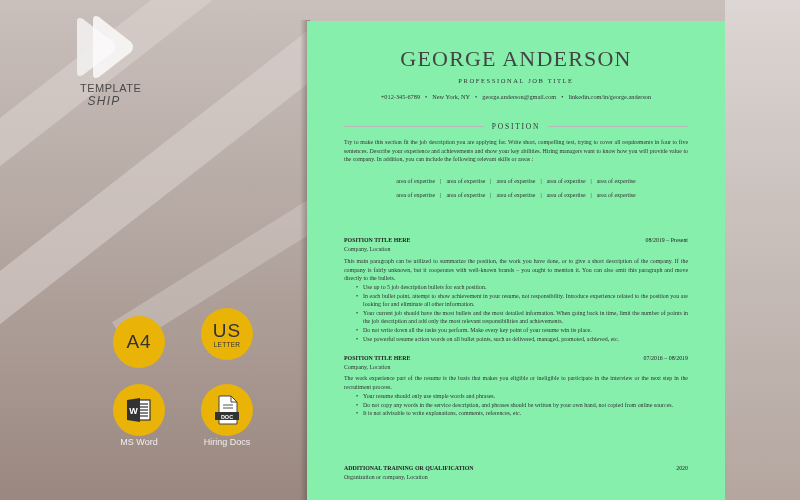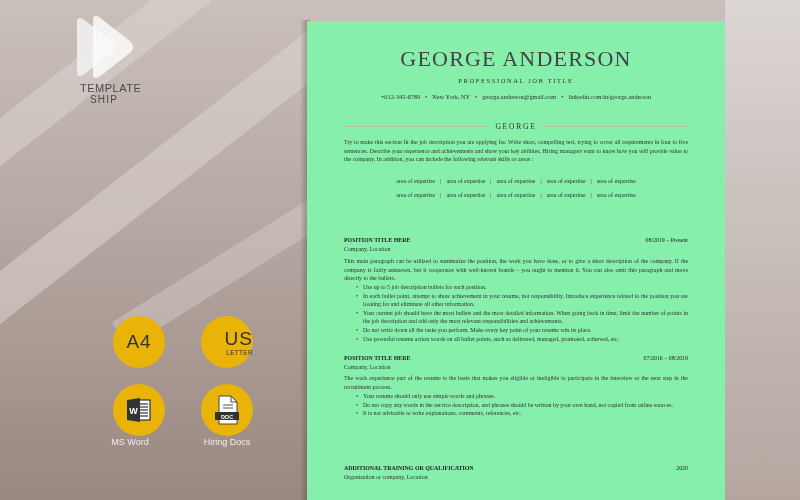--- a/index.html
+++ b/index.html
@@ -17,32 +17,32 @@
     position: absolute; background: rgba(220,212,208,0.55);
     transform-origin: left center;
   }
   .s1 { left: -60px; top: 170px; width: 420px; height: 38px; transform: rotate(-38deg); }
   .s2 { left: -30px; top: 300px; width: 460px; height: 42px; transform: rotate(-38deg); }
   .s3 { left: 120px; top: 320px; width: 300px; height: 30px; transform: rotate(-32deg); background: rgba(215,206,202,0.45);}
 
   .logo { position: absolute; left: 68px; top: 14px; width: 72px; text-align: center; }
   .logo svg { display: block; margin: 0 auto; }
   .logo .t1 { font-size: 11px; letter-spacing: 0.5px; color: #4a4a4a; margin-top: 2px; margin-left: 12px; }
-  .logo .t2 { font-size: 10px; letter-spacing: 1.2px; color: #4a4a4a; }
+  .logo .t2 { font-size: 12px; letter-spacing: 1.2px; color: #4a4a4a; font-style: italic; }
 
   .badge { position: absolute; width: 52px; height: 52px; border-radius: 50%;
     background: #eab308; display: flex; flex-direction: column; align-items: center; justify-content: center; color: #333; }
   .b-a4 { left: 113px; top: 316px; }
-  .b-us { left: 201px; top: 316px; align-items: flex-end; }
+  .b-us { left: 201px; top: 308px; }
   .b-word { left: 113px; top: 384px; }
   .b-docs { left: 201px; top: 384px; }
   .badge .big { font-size: 19px; font-weight: 300; letter-spacing: 1px; line-height: 20px; }
   .badge .small { font-size: 6.5px; letter-spacing: 0.3px; }
   .badge-label { position: absolute; font-size: 9px; color: #f2eeec; text-align: center; width: 80px; }
-  .lbl-word { left: 90px; top: 437px; }
+  .lbl-word { left: 99px; top: 437px; }
   .lbl-docs { left: 187px; top: 437px; }
 
   .page-shadow { position: absolute; left: 300px; top: 20px; width: 10px; height: 480px;
     background: linear-gradient(90deg, rgba(0,0,0,0) 0%, rgba(60,45,40,0.45) 100%); }
   .page-topbar { position: absolute; left: 307px; top: 24px; width: 418px; height: 5px; background: #aaa6a6; }
   .page { position: absolute; left: 307px; top: 21px; width: 418px; height: 496px; background: #86efac; }
 
   .r-name { position: absolute; top: 25px; left: 0; width: 100%; text-align: center;
     font-family: "Liberation Serif", serif; font-size: 22px; letter-spacing: 1.2px; color: #444; }
   .r-title { position: absolute; top: 56px; left: 0; width: 100%; text-align: center;
@@ -124,21 +124,21 @@
 
 <div class="page">
   <div class="r-name">GEORGE ANDERSON</div>
   <div class="r-title">PROFESSIONAL JOB TITLE</div>
   <div class="r-contact">
     <span>+012-345-6789</span><span class="sep">•</span><span>New York, NY</span><span class="sep">•</span><span>george.anderson@gmail.com</span><span class="sep">•</span><span>linkedin.com/in/george.anderson</span>
   </div>
 
   <div class="sec-head" style="top:101px;">
     <div class="line"></div>
-      <span class="txt">GEORGE</span>
+      <span class="txt">POSITION</span>
       <div class="line"></div>
   </div>
   <div class="body-txt" style="top:117px;">Try to make this section fit the job description you are applying for. Write short, compelling test, trying to cover all requirements in four to five sentences. Describe your experience and achievements and show your key abilities. Hiring managers want to know how you will provide value to the company. In addition, you can include the following relevant skills or areas :</div>
   <div class="areas" style="top:157px;">
     <span>area of expertise</span><span class="pipe">|</span><span>area of expertise</span><span class="pipe">|</span><span>area of expertise</span><span class="pipe">|</span><span>area of expertise</span><span class="pipe">|</span><span>area of expertise</span>
   </div>
   <div class="areas" style="top:171px;">
     <span>area of expertise</span><span class="pipe">|</span><span>area of expertise</span><span class="pipe">|</span><span>area of expertise</span><span class="pipe">|</span><span>area of expertise</span><span class="pipe">|</span><span>area of expertise</span>
   </div>
 

